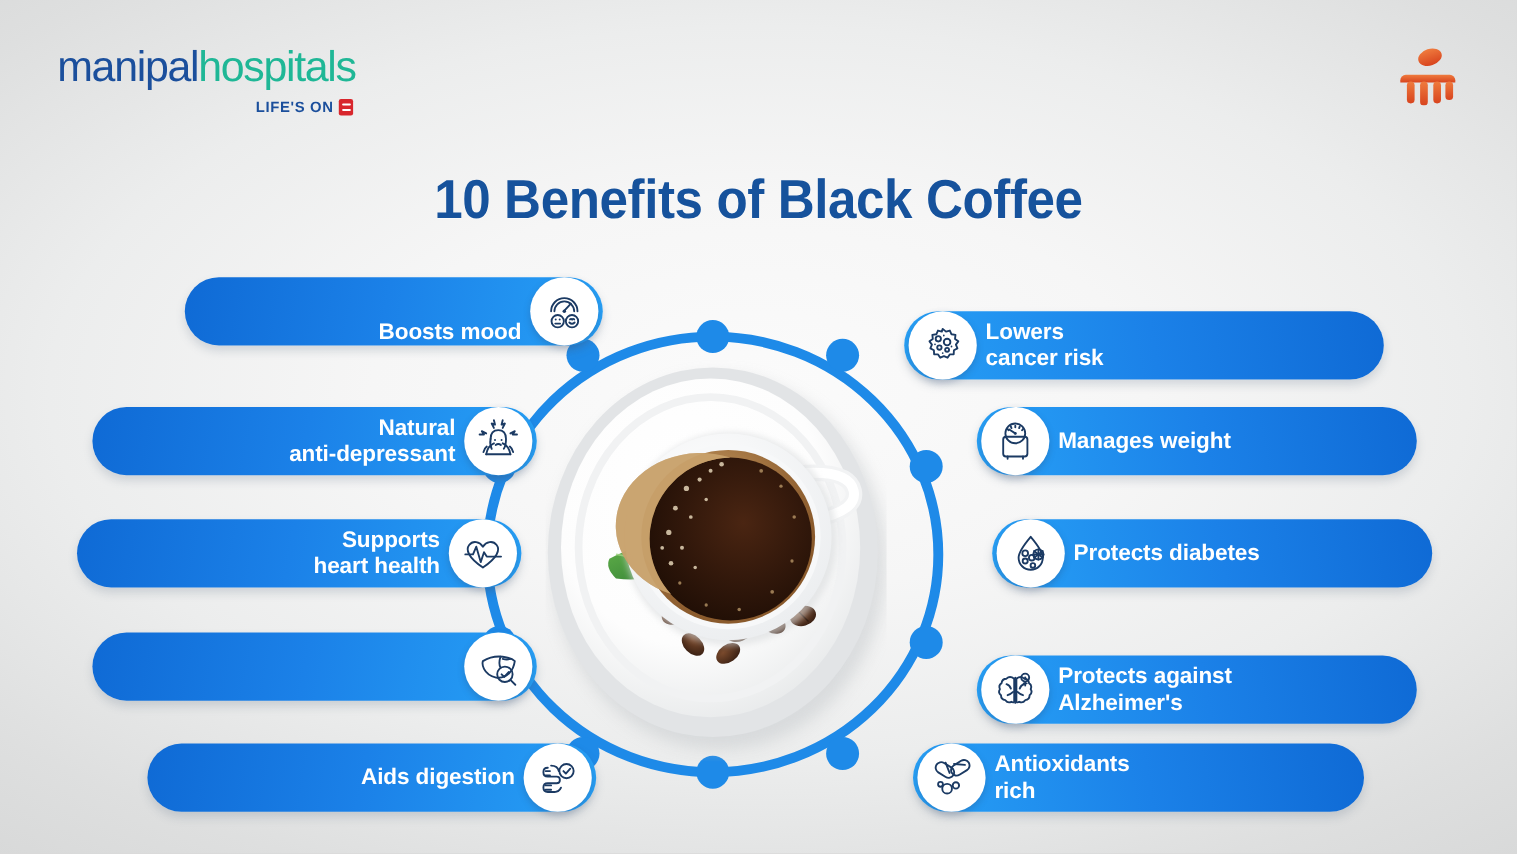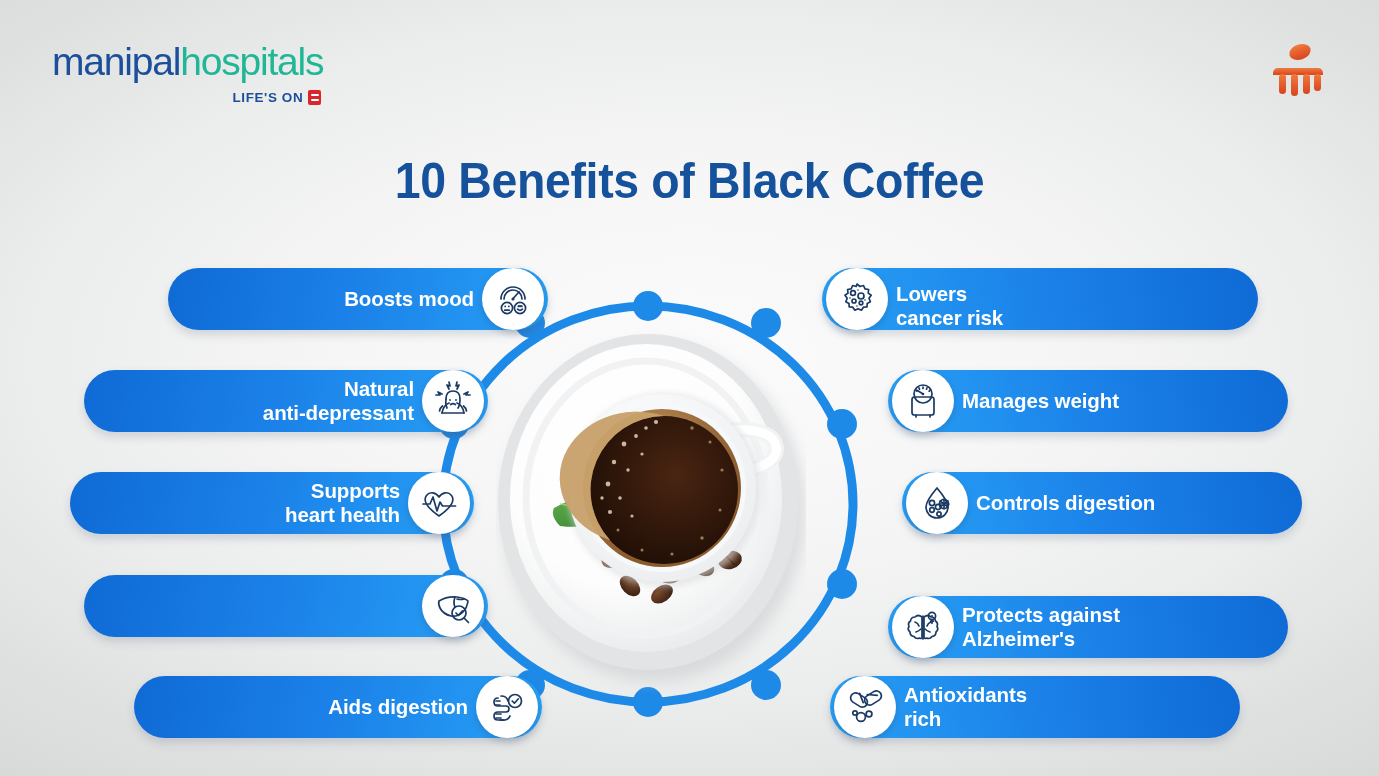--- a/index.html
+++ b/index.html
@@ -245,21 +245,21 @@
         <circle cx="214" cy="130" r="1.5"></circle>
       <circle cx="226" cy="158" r="1.6"></circle>
         <circle cx="224" cy="198" r="1.5"></circle>
       <circle cx="206" cy="226" r="1.7"></circle>
         <circle cx="176" cy="242" r="1.6"></circle>
       <circle cx="146" cy="238" r="1.5"></circle>
         <circle cx="122" cy="218" r="1.5"></circle>
     </g>
   </svg>
 
-  <div class="pill pill-left" style="left:168px;top:268px;width:306px;">
+  <div class="pill pill-left" style="left:168px;top:252px;width:306px;align-items:flex-end;">
     <div class="pill-label">Boosts mood</div>
     <div class="ic">
       <svg viewBox="0 0 40 40">
         <path d="M8 20 a12 12 0 0 1 24 0"></path>
         <path d="M11 20 a9 9 0 0 1 18 0"></path>
         <path d="M26 13 L20.5 19"></path>
           <circle class="fl" cx="20" cy="20" r="1.6"></circle>
         <circle cx="14" cy="29" r="5.6"></circle>
           <circle cx="27" cy="29" r="5.6"></circle>
         <circle class="fl" cx="12.2" cy="27.4" r=".9"></circle>
@@ -324,21 +324,21 @@
         <path d="M11 11 q-4 0 -4 4 q0 4 4 4 h8 q3 0 3 3 q0 3 -3 3 h-8 q-4 0 -4 4 q0 4 4 4 h6"></path>
         <path d="M14 9 q6 0 7 5"></path>
         <path d="M13 33 q8 1 10 -4"></path>
         <path d="M9 14 h4 M9 18 h4 M9 27 h5 M9 31 h5"></path>
         <circle cx="28" cy="14" r="6.5"></circle>
         <path d="M25.2 14 l2.2 2.2 l4 -4.4"></path>
       </svg>
     </div>
   </div>
 
-  <div class="pill pill-right" style="left:822px;top:268px;width:362px;align-items:flex-end;">
+  <div class="pill pill-right" style="left:822px;top:283px;width:362px;">
     <div class="ic">
       <svg viewBox="0 0 40 40">
         <path d="M20 5 l3 2.5 l3.5 -1 l1.5 3.4 l3.6 .6 l-.4 3.6 l3 2.2 l-2.2 3 l1.4 3.4 l-3.2 1.7 l-.2 3.6 l-3.6 .2 l-2 3 l-3.3 -1.5 l-3.3 1.5 l-2 -3 l-3.6 -.2 l-.2 -3.6 l-3.2 -1.7 l1.4 -3.4 l-2.2 -3 l3 -2.2 l-.4 -3.6 l3.6 -.6 l1.5 -3.4 l3.5 1z"></path>
         <circle cx="16" cy="14" r="2.4"></circle>
           <circle cx="24" cy="17" r="3"></circle>
         <circle cx="17" cy="22" r="2"></circle>
           <circle cx="24" cy="24" r="1.8"></circle>
         <circle class="fl" cx="21" cy="11" r=".8"></circle>
           <circle class="fl" cx="13" cy="19" r=".8"></circle>
         <circle class="fl" cx="28" cy="21" r=".8"></circle>
@@ -369,21 +369,21 @@
         <path d="M20 5 q11 13 11 19 a11 11 0 0 1 -22 0 q0 -6 11 -19z"></path>
         <circle cx="15" cy="20" r="2.6"></circle>
           <circle cx="15" cy="27" r="2.3"></circle>
         <circle cx="21" cy="24" r="2.6"></circle>
           <circle cx="22" cy="31" r="2.1"></circle>
         <circle cx="27" cy="21" r="4.6"></circle>
         <path d="M27 16.4 v9.2 M22.4 21 h9.2"></path>
         <path d="M23 18 l8 6 M31 18 l-8 6" stroke-width="1.1"></path>
       </svg>
     </div>
-    <div class="pill-label">Controls digestion</div>
+    <div class="pill-label">Protects diabetes</div>
   </div>
 
   <div class="pill pill-right" style="left:888px;top:596px;width:326px;">
     <div class="ic">
       <svg viewBox="0 0 40 40">
         <path d="M19 10 q-4 -3 -7 0 q-4 0 -4.5 4 q-3 2 -1.5 5.5 q-2 3 1 5.5 q0 4 4 4.5 q2 3 5.5 1.5 q1.5 1 2.5 0z"></path>
         <path d="M21 10 q4 -3 7 0 q4 0 4.5 4 q3 2 1.5 5.5 q2 3 -1 5.5 q0 4 -4 4.5 q-2 3 -5.5 1.5 q-1.5 1 -2.5 0z"></path>
         <path d="M20 9 v23"></path>
         <path d="M12 15 q3 1 4 4 M13 25 q3 -1 5 -3"></path>
         <path d="M28 15 q-3 1 -4 4 M27 25 q-3 -1 -5 -3"></path>

